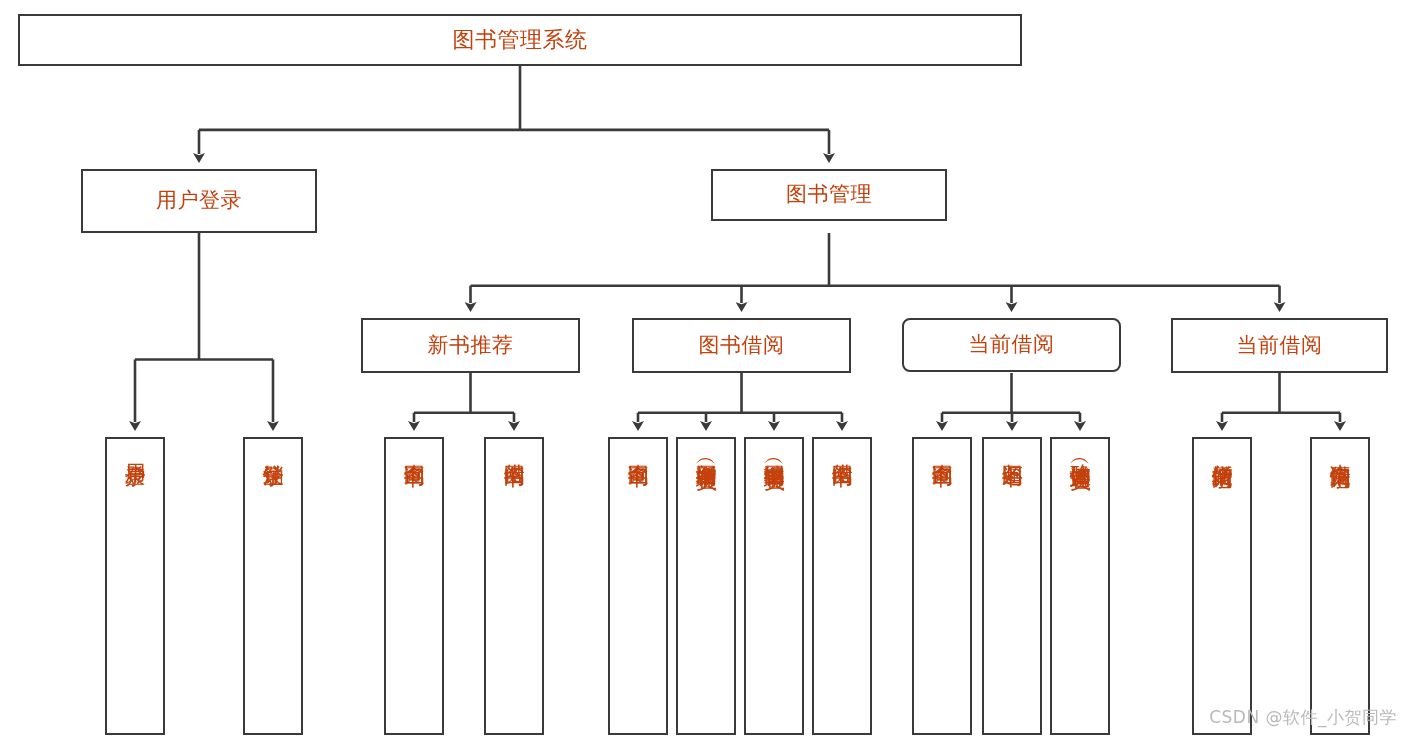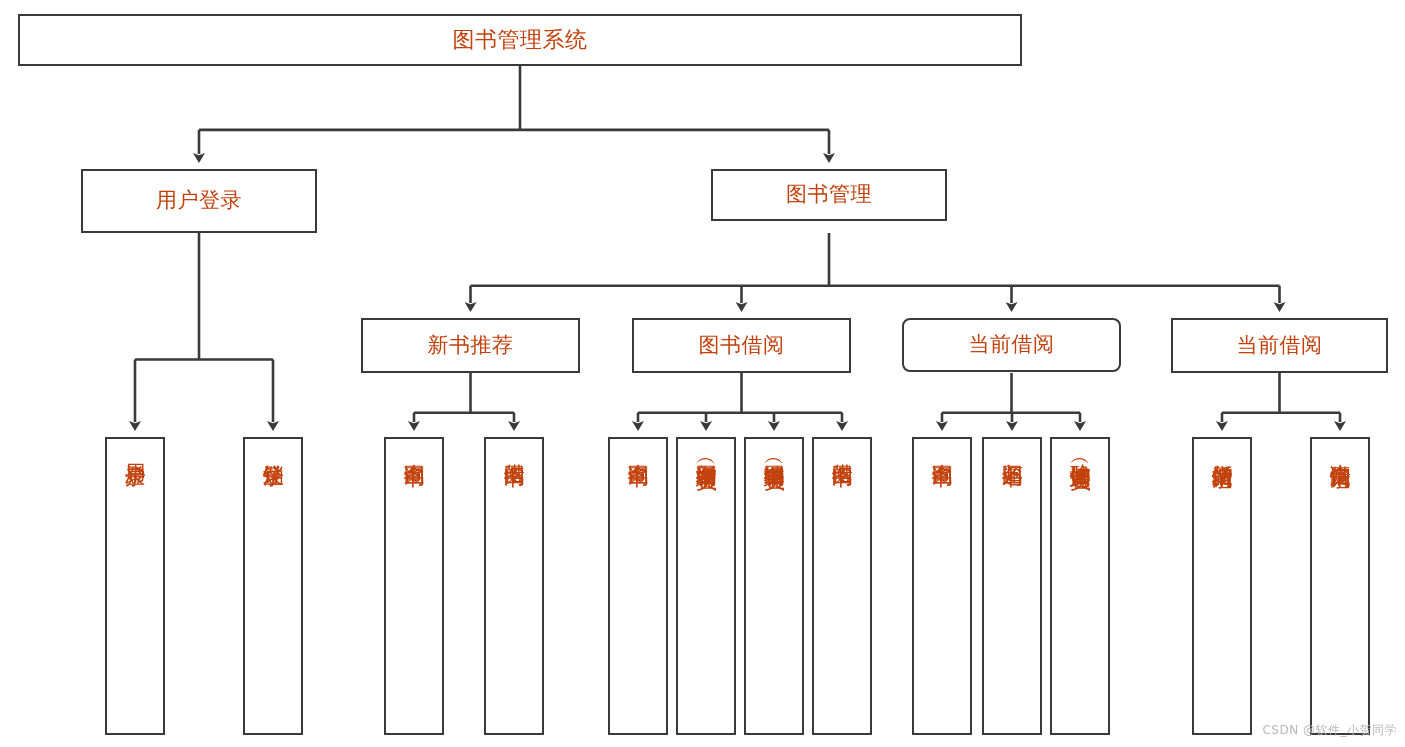--- a/index.html
+++ b/index.html
@@ -56,22 +56,22 @@
     writing-mode: vertical-rl;
     text-orientation: upright;
     font-size: 21px;
     line-height: 1.16;
     letter-spacing: 1px;
     white-space: nowrap;
   }
   .watermark {
     position: absolute;
     right: 8px;
-    bottom: 8px;
-    font-size: 12px;
+    bottom: 18px;
+    font-size: 17px;
     color: #b9b9b9;
     letter-spacing: 0.5px;
     white-space: nowrap;
     pointer-events: none;
   }
 </style>
 </head>
 <body>
 
 <div id="canvas">

